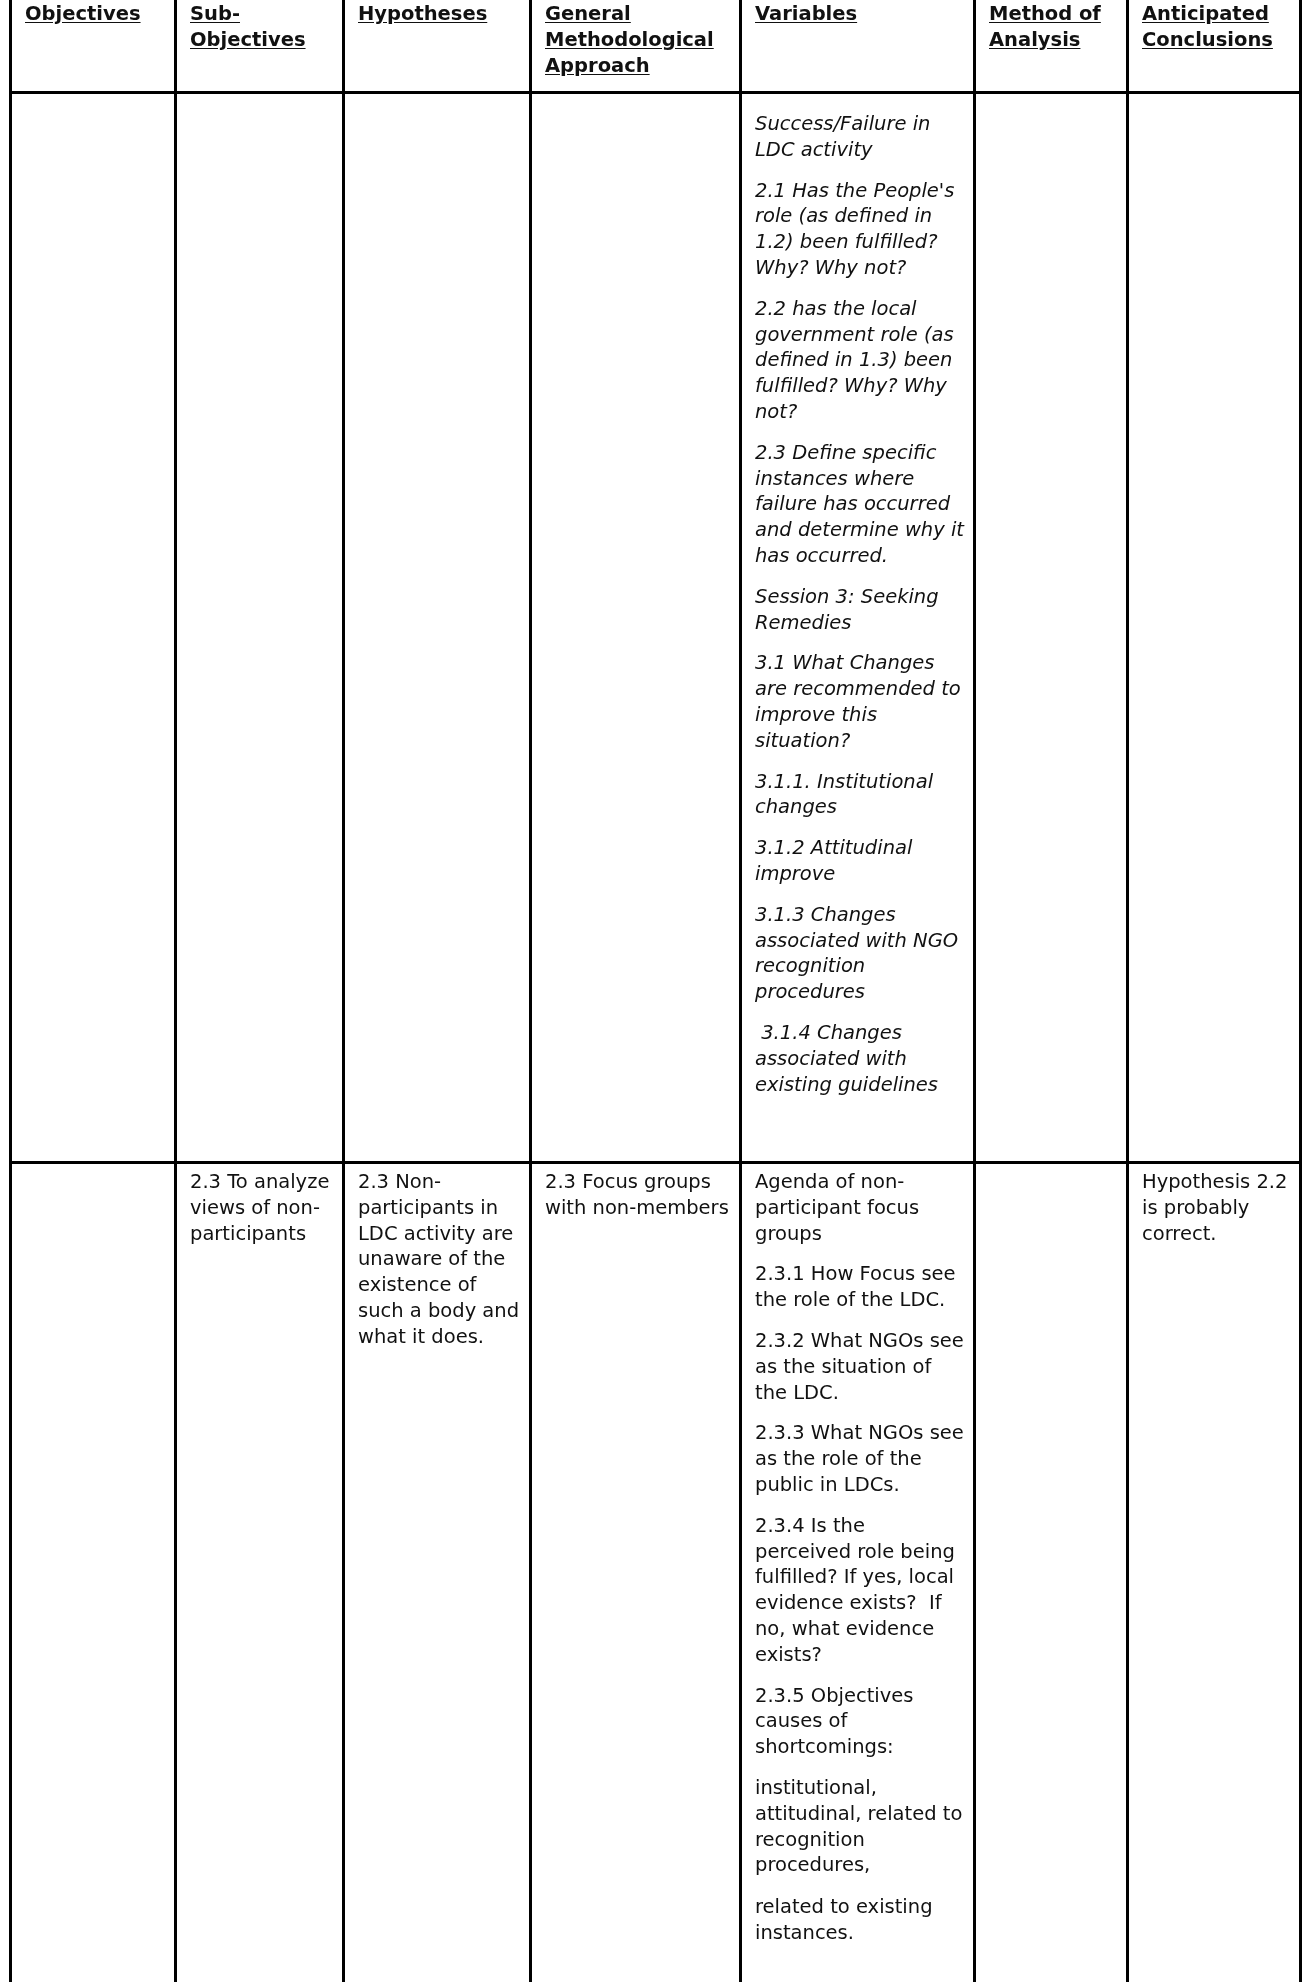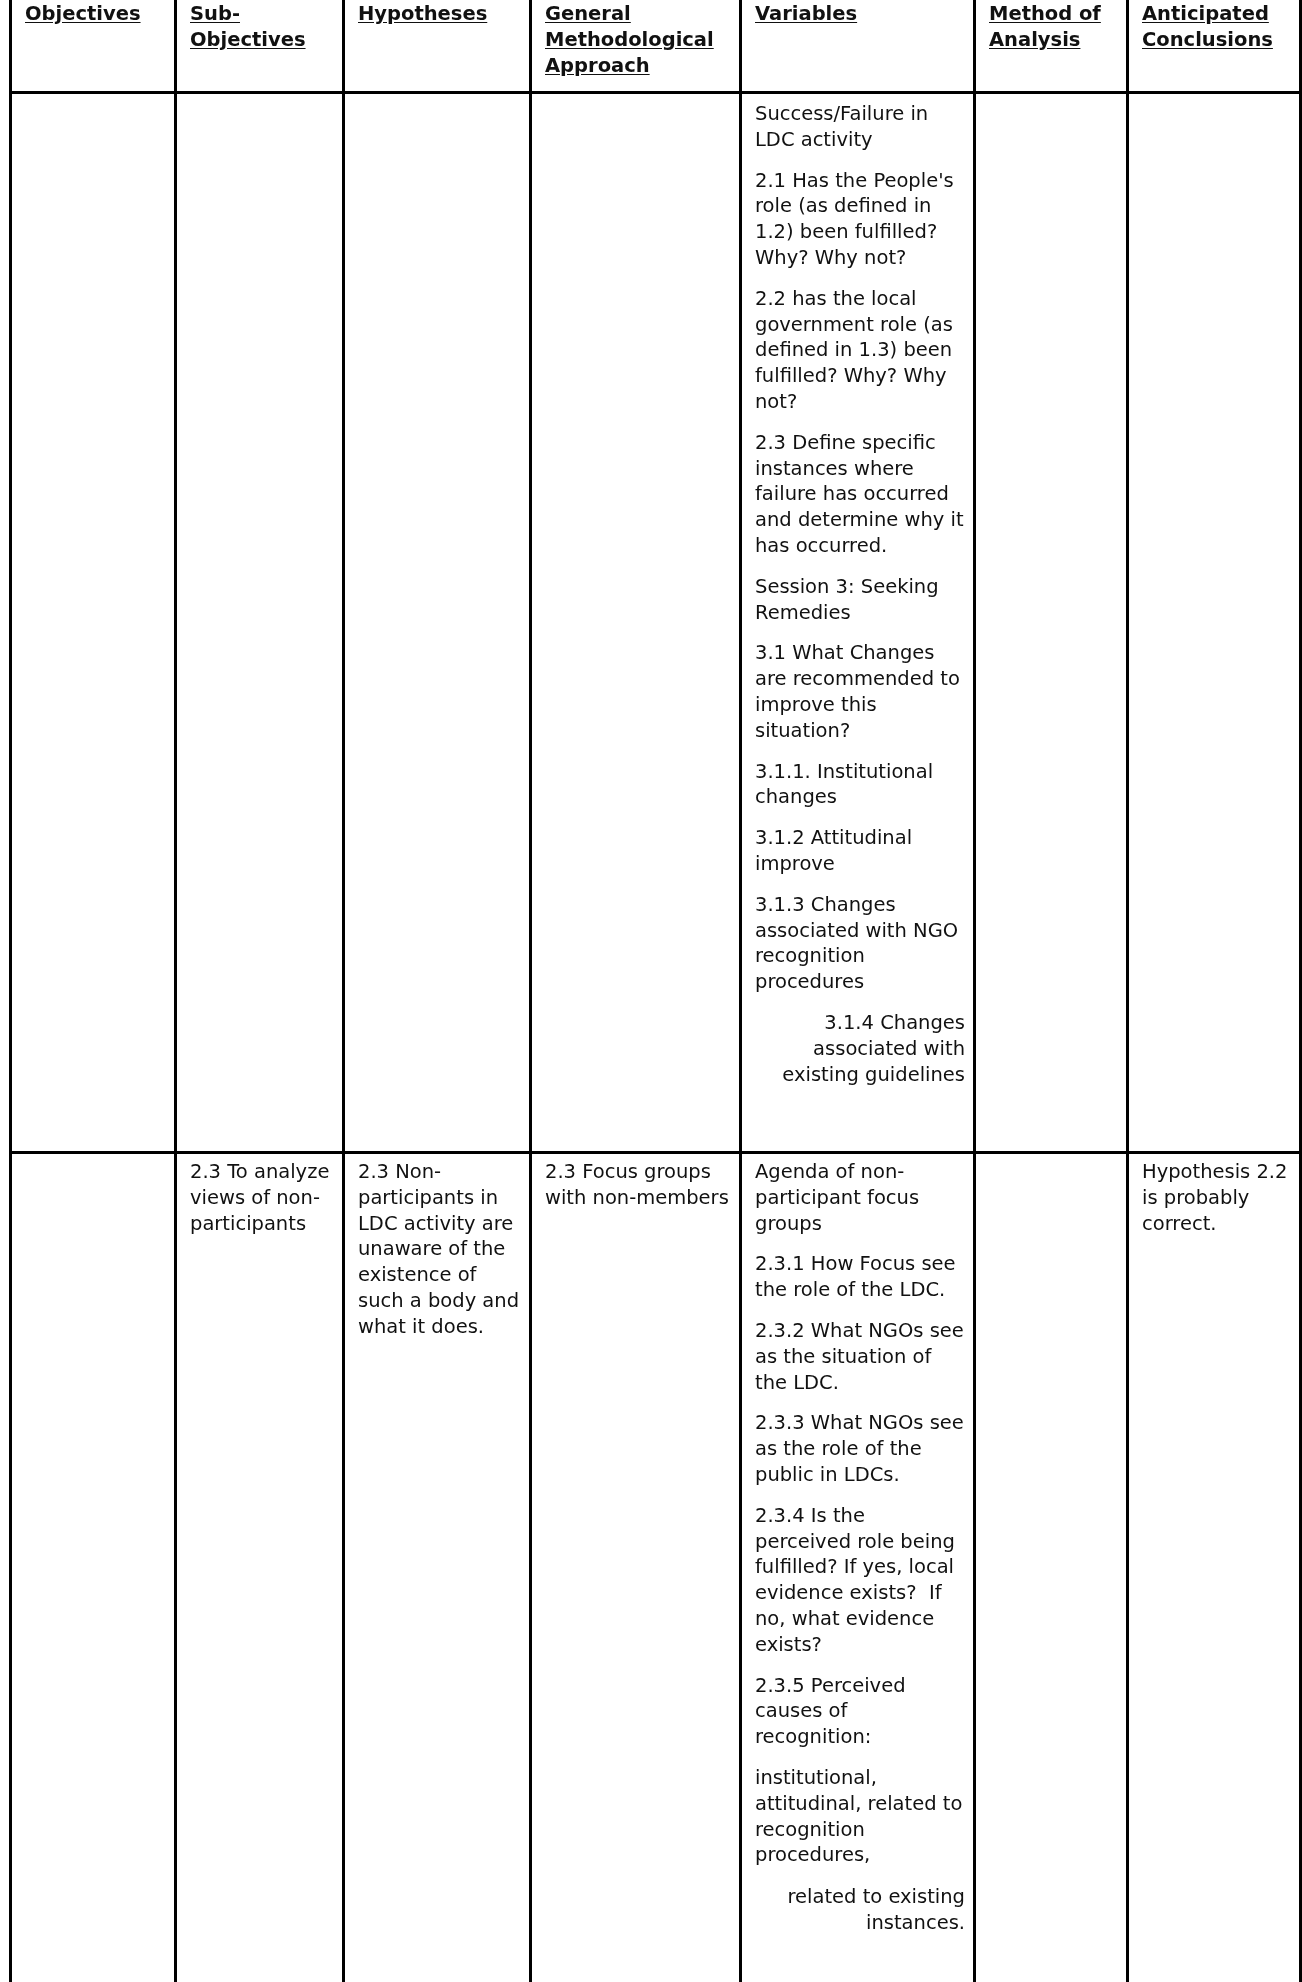--- a/index.html
+++ b/index.html
@@ -45,32 +45,33 @@
     font-weight: bold;
     text-decoration: underline;
     text-underline-offset: 2px;
     height: 90px;
     border-bottom: 3px solid #000;
     padding-top: 5px;
   }
   tr.row-1 td {
     height: 1050px;
     border-bottom: 3px solid #000;
-    padding-top: 7px;
+    padding-top: 17px;
+    font-style: italic;
   }
   tr.row-2 td {
     height: 880px;
     border-bottom: none;
     padding-top: 5px;
   }
   .para {
     margin: 0 0 15px 0;
     white-space: pre-wrap;
   }
-  .para:last-child { margin-bottom: 0; text-align: right; }
+  .para:last-child { margin-bottom: 0; }
 </style>
 </head>
 <body>
 
 <table class="grid">
   <colgroup>
     <col class="c1">
       <col class="c2">
       <col class="c3">
       <col class="c4">
@@ -115,21 +116,21 @@
       <td></td>
       <td>2.3 To analyze views of non-participants</td>
       <td>2.3 Non-participants in LDC activity are unaware of the existence of such a body and what it does.</td>
       <td>2.3 Focus groups with non-members</td>
       <td>
         <p class="para">Agenda of non-participant focus groups</p>
         <p class="para">2.3.1 How Focus see the role of the LDC.</p>
         <p class="para">2.3.2 What NGOs see as the situation of the LDC.</p>
         <p class="para">2.3.3 What NGOs see as the role of the public in LDCs.</p>
         <p class="para">2.3.4 Is the perceived role being fulfilled? If yes, local evidence exists?  If no, what evidence exists?</p>
-        <p class="para">2.3.5 Perceived causes of recognition:</p>
+        <p class="para">2.3.5 Objectives causes of shortcomings:</p>
         <p class="para" style="margin-bottom:16px">institutional, attitudinal, related to recognition procedures,</p>
         <p class="para">related to existing instances.</p>
       </td>
       <td></td>
       <td>Hypothesis 2.2 is probably correct.</td>
     </tr>
   </tbody>
 </table>
 
 </body></html>

